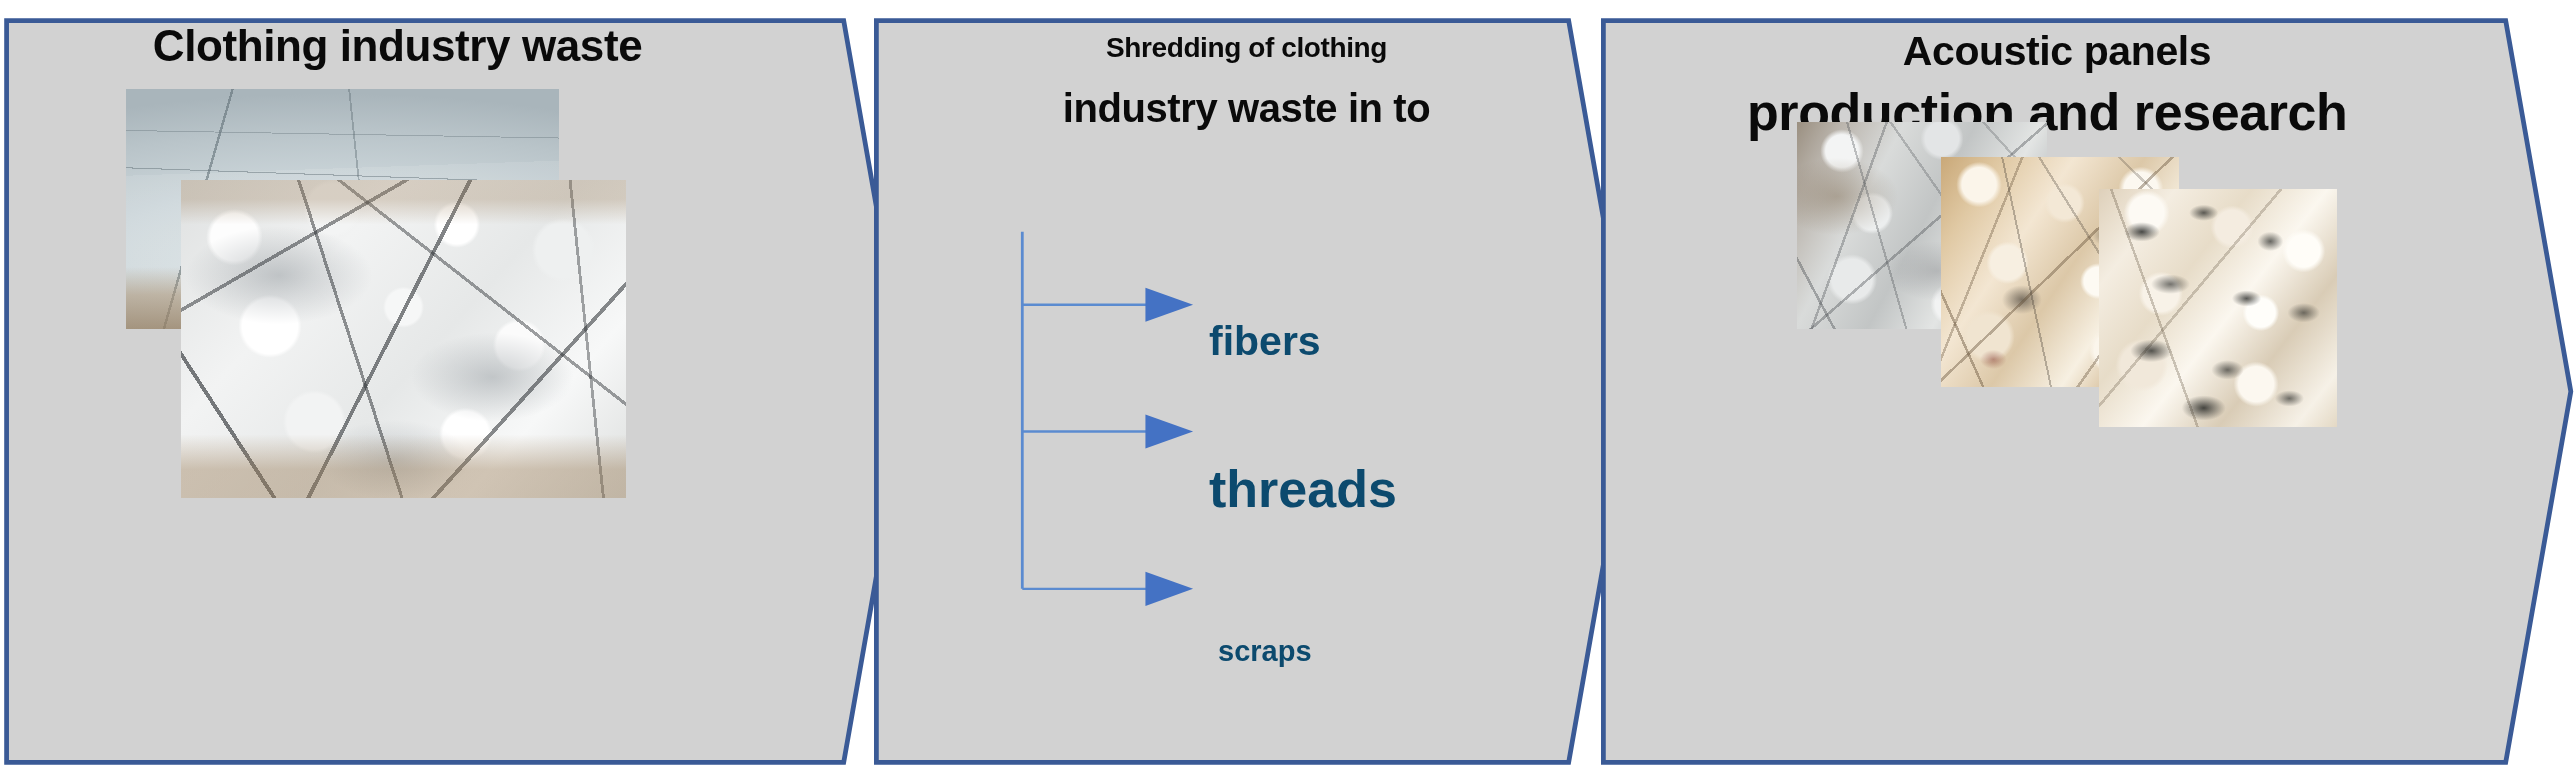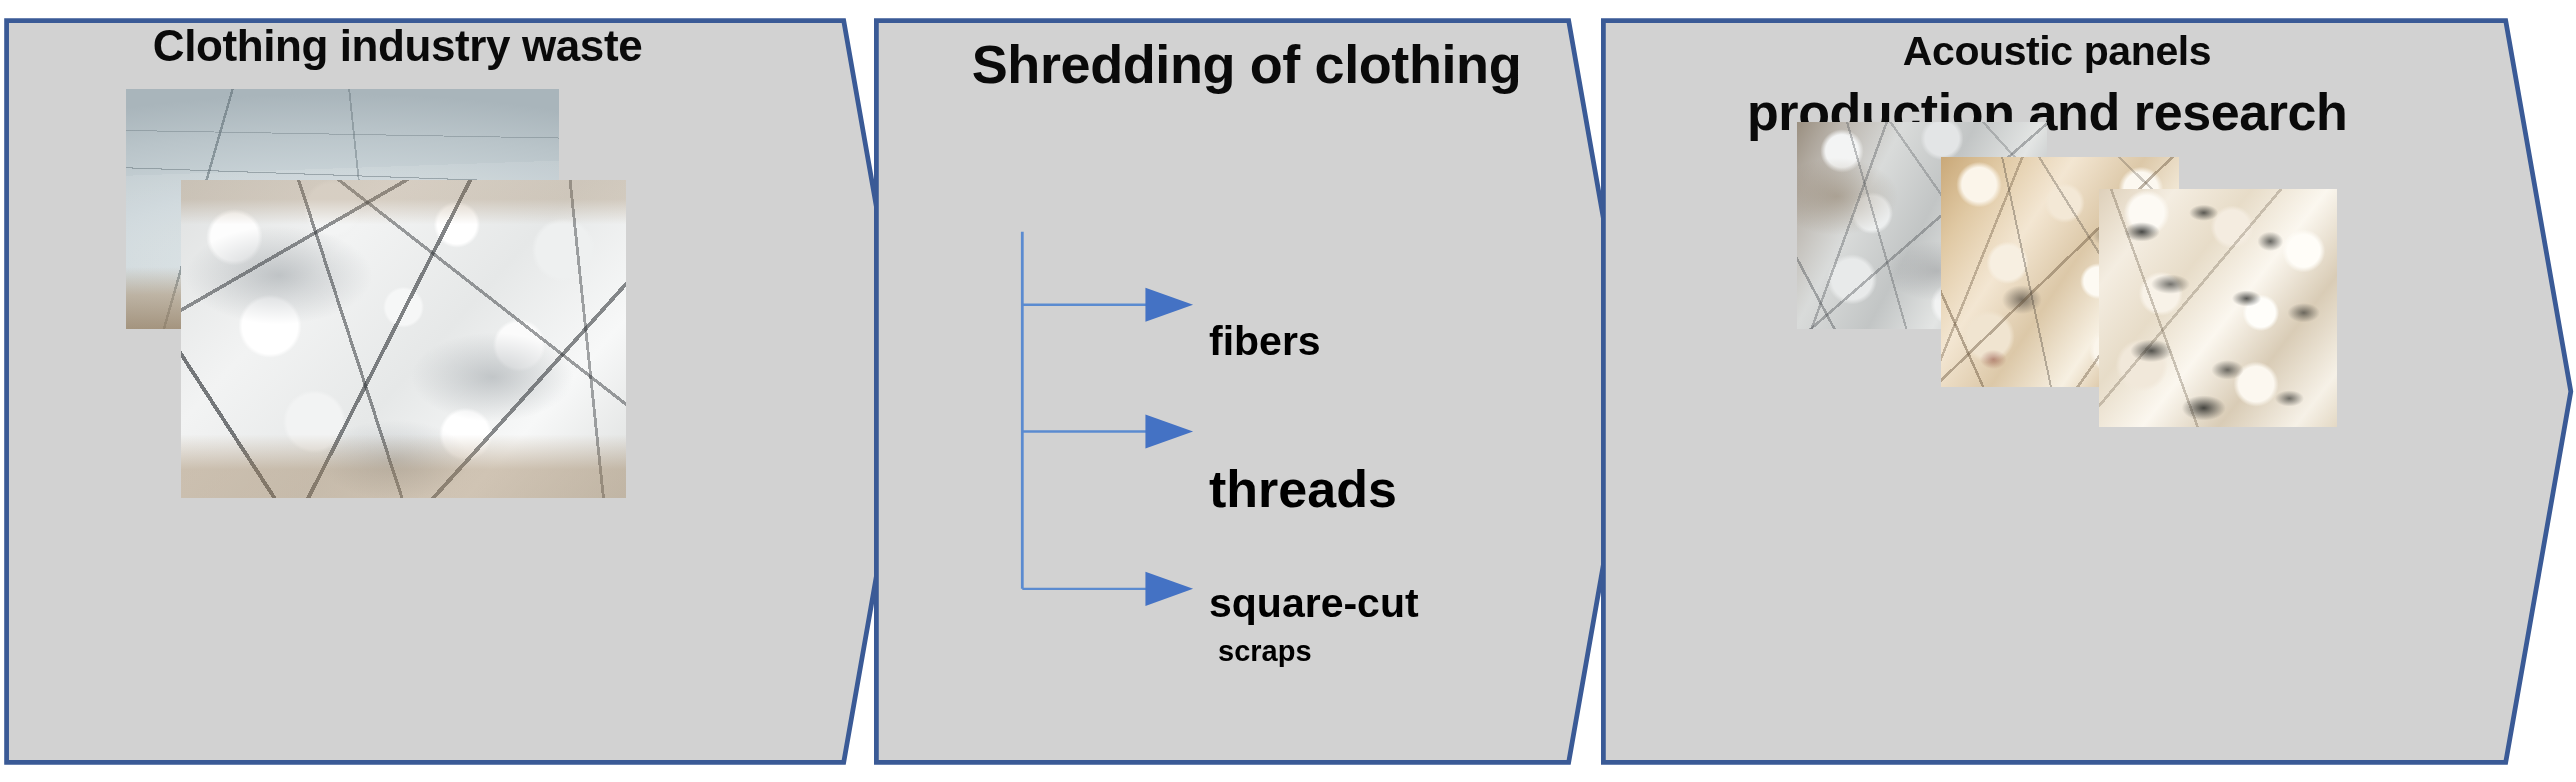--- a/index.html
+++ b/index.html
@@ -159,21 +159,21 @@
       radial-gradient(ellipse 9% 5% at 80% 88%, rgba(28,30,28,.60) 0%, rgba(28,30,28,0) 68%),
       linear-gradient(70deg,transparent 0 30%, rgba(94,80,60,.30) 30% 30.8%, transparent 30.8% 100%),
       linear-gradient(-50deg,transparent 0 58%, rgba(94,80,60,.28) 58% 58.8%, transparent 58.8% 100%);
   }
 
   
   #connector{position:absolute;left:0;top:0;width:100%;height:100%;pointer-events:none;}
   .branch-label{
     position:absolute;
     font-weight:bold;
-    color:#000000;
+    color:#0c4a6e;
     white-space:nowrap;
     line-height:1.22;
     text-align:center;
   }
 </style>
 </head>
 <body>
 
 <div id="stage">
 
@@ -191,41 +191,41 @@
     <div class="photo ph-scraps" style="left:181px;top:180px;width:445px;height:318px;"></div>
   </div>
 
   <div class="chev" style="left:874px;top:11px;width:763px;height:761px;">
     <svg viewBox="0 0 960 958" preserveAspectRatio="none">
       <polygon points="3,12 874,12 956,479 874,946 3,946" fill="#d2d2d2" stroke="#3a5a96" stroke-width="6"></polygon>
     </svg>
   </div>
 
   <div class="panel-content">
-    <div class="title" style="left:913px;top:30px;width:667px;font-size:54px;text-align:center;">Shredding of clothing</div>
+    <div class="title" style="left:913px;top:30px;width:667px;font-size:28px;text-align:center;">Shredding of clothing</div>
+    <div class="title" style="left:913px;top:83px;width:667px;font-size:40px;">industry waste in to</div>
 
     <svg id="connector" viewBox="0 0 3243 985" preserveAspectRatio="none">
 
       <line x1="1287" y1="327" x2="1287" y2="831" stroke="#5b8bd0" stroke-width="3.5"></line>
 
       <line x1="1287" y1="430" x2="1452" y2="430" stroke="#5b8bd0" stroke-width="3.5"></line>
       <polygon points="1442,406 1502,430 1442,454" fill="#4472c4"></polygon>
 
       <line x1="1287" y1="609" x2="1452" y2="609" stroke="#5b8bd0" stroke-width="3.5"></line>
       <polygon points="1442,585 1502,609 1442,633" fill="#4472c4"></polygon>
 
       <line x1="1287" y1="831" x2="1452" y2="831" stroke="#5b8bd0" stroke-width="3.5"></line>
       <polygon points="1442,807 1502,831 1442,855" fill="#4472c4"></polygon>
     </svg>
 
     <div class="branch-label" style="left:1209px;top:316px;font-size:41px;">fibers</div>
 
     <div class="branch-label" style="left:1209px;top:458px;font-size:52px;">threads</div>
 
-    <div class="branch-label" style="left:1209px;top:578px;font-size:41px;">square-cut</div>
     <div class="branch-label" style="left:1218px;top:634px;font-size:29px;">scraps</div>
   </div>
 
   <div class="chev" style="left:1601px;top:11px;width:973px;height:761px;">
     <svg viewBox="0 0 1225 958" preserveAspectRatio="none">
       <polygon points="3,12 1139,12 1221,479 1139,946 3,946" fill="#d2d2d2" stroke="#3a5a96" stroke-width="6"></polygon>
     </svg>
   </div>
 
   <div class="panel-content">

